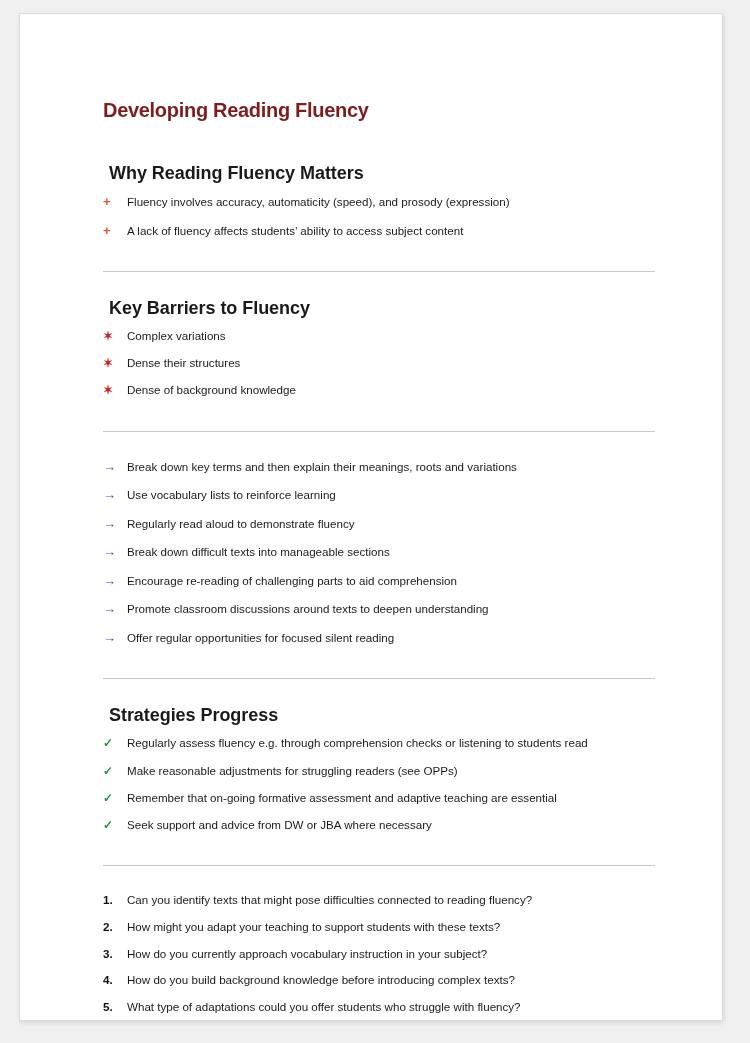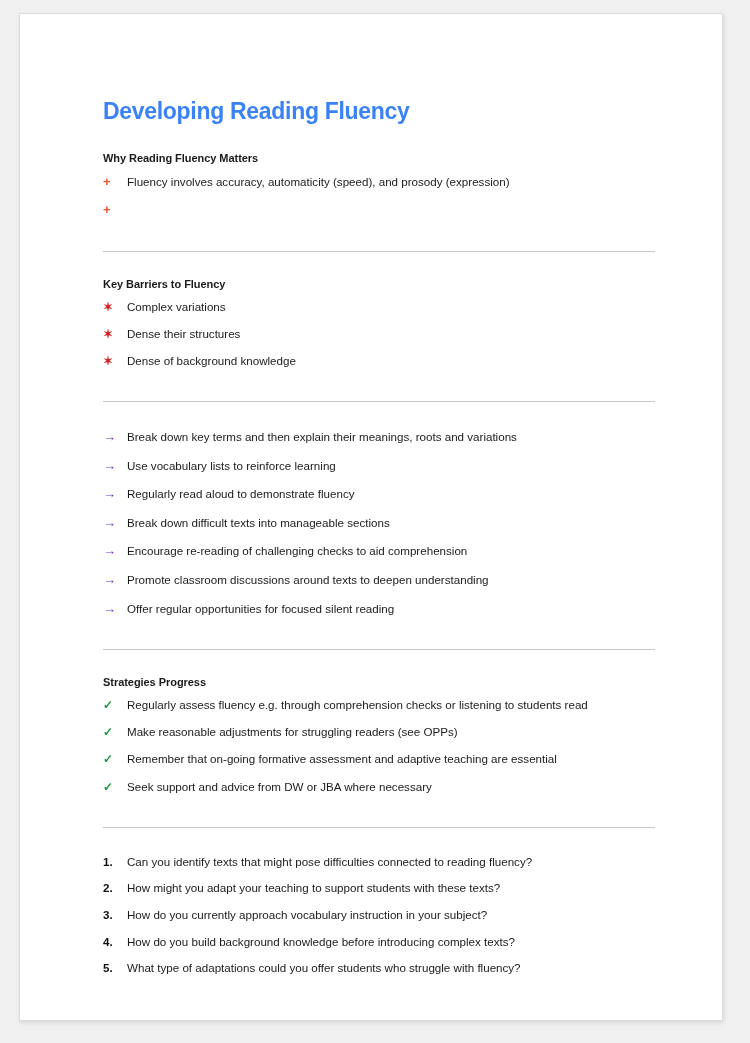--- a/index.html
+++ b/index.html
@@ -25,36 +25,36 @@
     box-sizing: border-box;
     overflow: hidden;
   }
   .doc-body {
     position: absolute;
     left: 83px;
     top: 84px;
     width: 552px;
   }
   .doc-title {
-    font-size: 23px;
-    font-weight: bold;
-    color: #3b82f6;
+    font-size: 20px;
+    font-weight: bold;
+    color: #7f1d1d;
     letter-spacing: -0.3px;
-    margin: 0 0 26px 0;
+    margin: 0 0 41px 0;
     line-height: 1.2;
   }
   .section {
     margin: 0;
   }
   .section-heading {
-    font-size: 11px;
+    font-size: 18px;
     font-weight: bold;
     color: #1a1a1a;
     letter-spacing: -0.05px;
-    margin: 0 0 9px 0;
+    margin: 0 0 9px 6px;
   }
   ul.marker-list, ol.num-list {
     list-style: none;
     margin: 0;
     padding: 0;
   }
   ul.marker-list li, ol.num-list li {
     display: flex;
     align-items: baseline;
     font-size: 11.6px;
@@ -122,20 +122,21 @@
 
     <div class="section">
       <div class="section-heading">Why Reading Fluency Matters</div>
       <ul class="marker-list list-plus">
         <li>
           <span class="marker">+</span>
           <span class="item-text">Fluency involves accuracy, automaticity (speed), and prosody (expression)</span>
         </li>
         <li>
           <span class="marker">+</span>
+          <span class="item-text">A lack of fluency affects students’ ability to access subject content</span>
         </li>
       </ul>
     </div>
 
     <div class="gap-before-rule"></div>
     <hr class="divider">
     <div class="gap-after-rule"></div>
 
     <div class="section">
       <div class="section-heading">Key Barriers to Fluency</div>
@@ -172,21 +173,21 @@
         <li>
           <span class="marker">→</span>
           <span class="item-text">Regularly read aloud to demonstrate fluency</span>
         </li>
         <li>
           <span class="marker">→</span>
           <span class="item-text">Break down difficult texts into manageable sections</span>
         </li>
         <li>
           <span class="marker">→</span>
-          <span class="item-text">Encourage re-reading of challenging checks to aid comprehension</span>
+          <span class="item-text">Encourage re-reading of challenging parts to aid comprehension</span>
         </li>
         <li>
           <span class="marker">→</span>
           <span class="item-text">Promote classroom discussions around texts to deepen understanding</span>
         </li>
         <li>
           <span class="marker">→</span>
           <span class="item-text">Offer regular opportunities for focused silent reading</span>
         </li>
       </ul>

